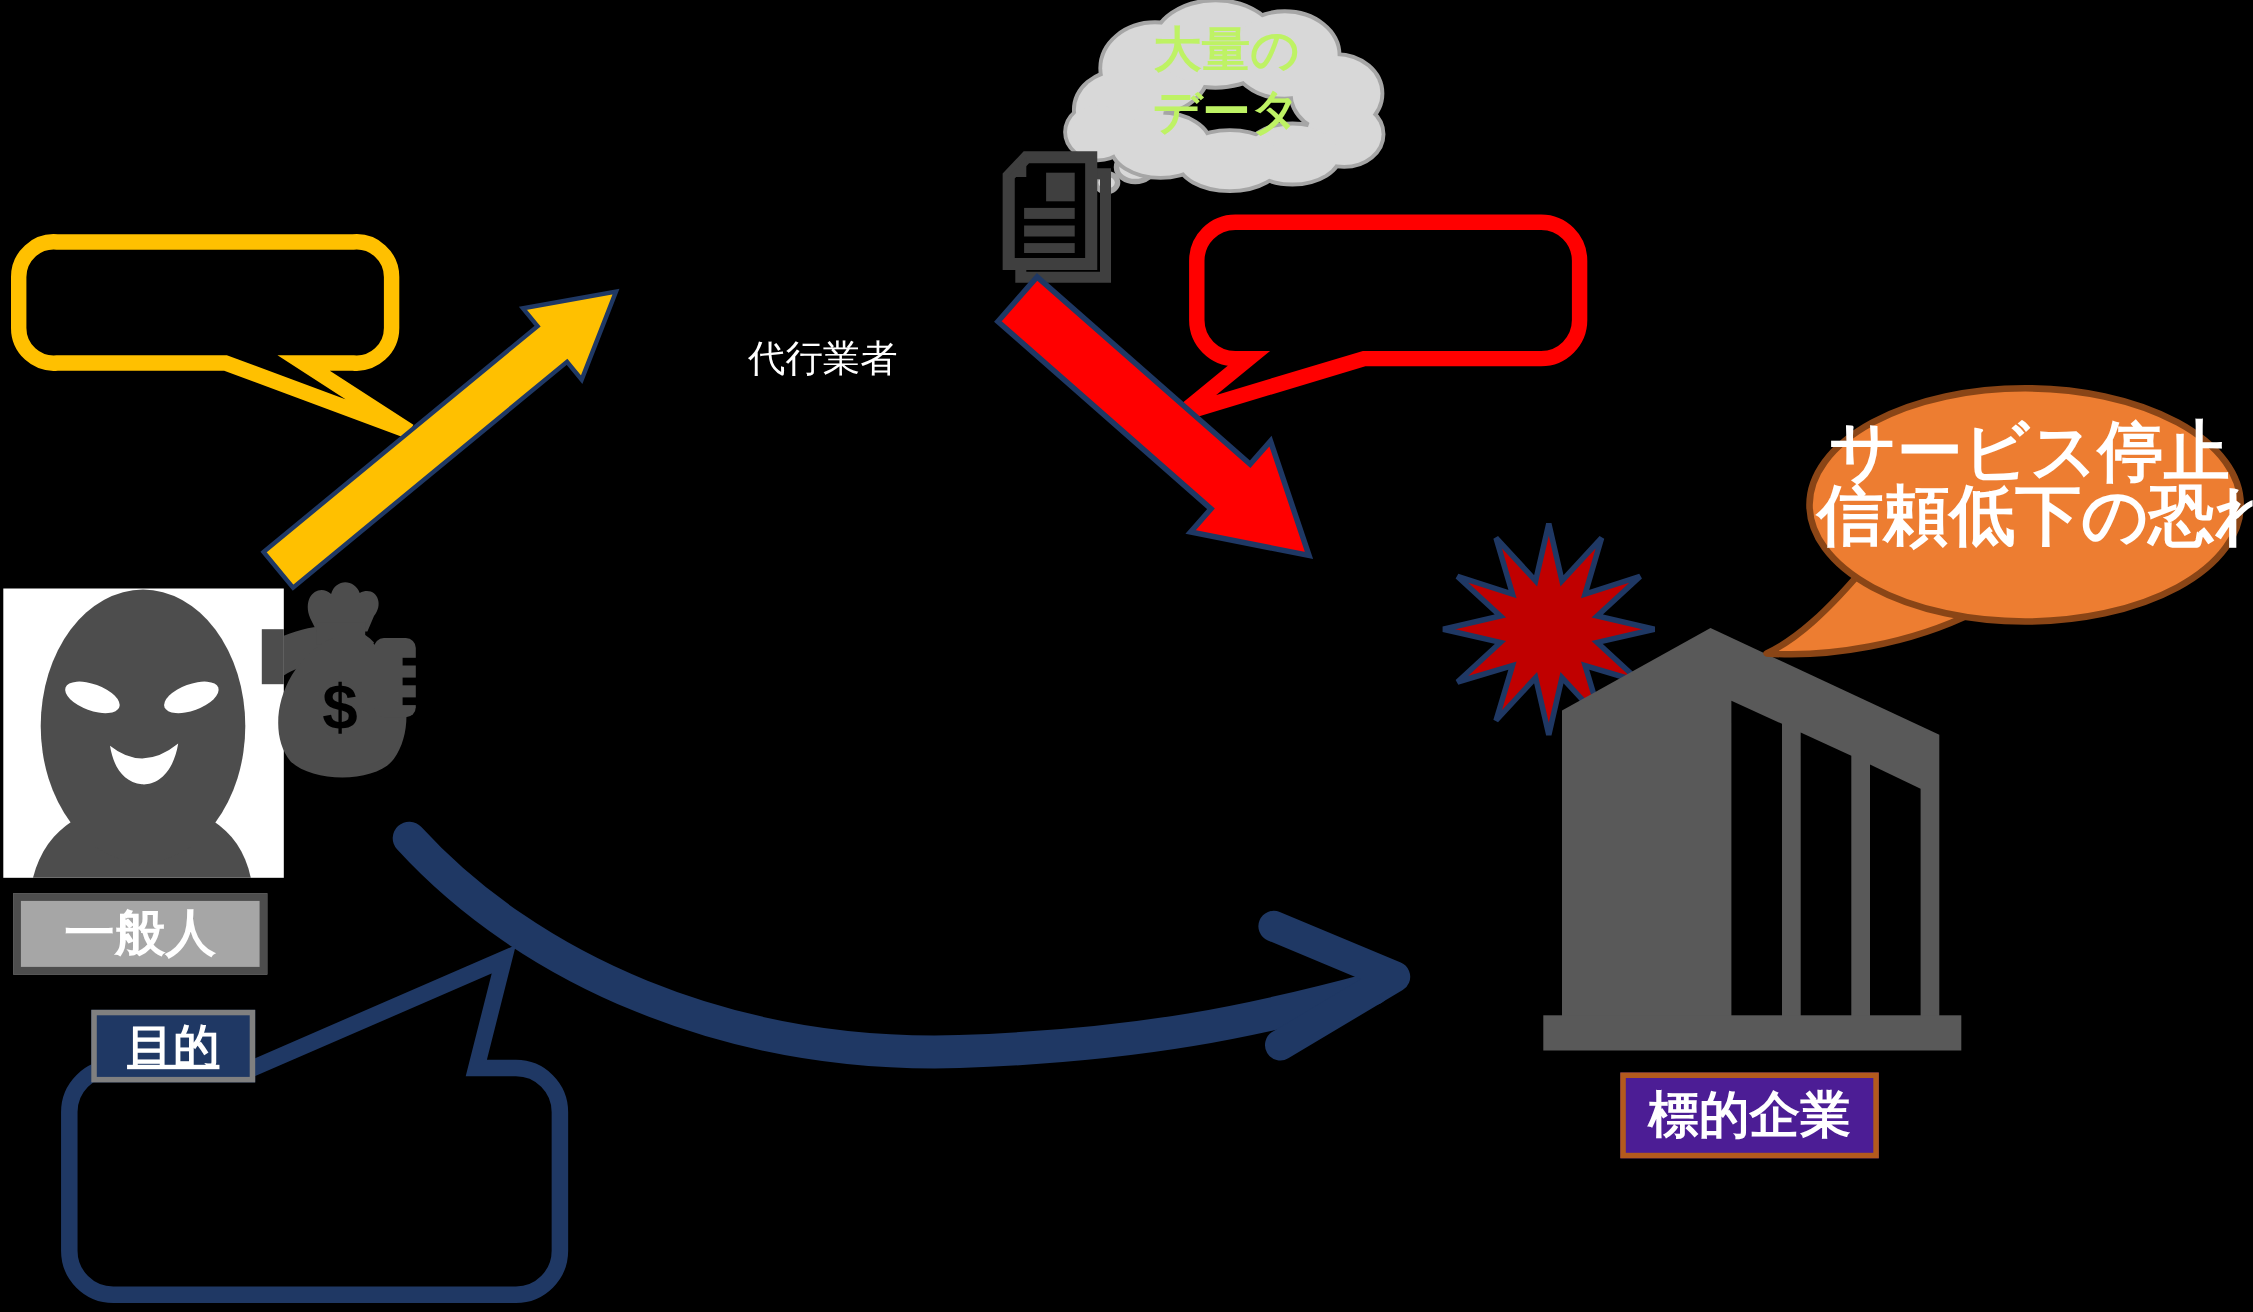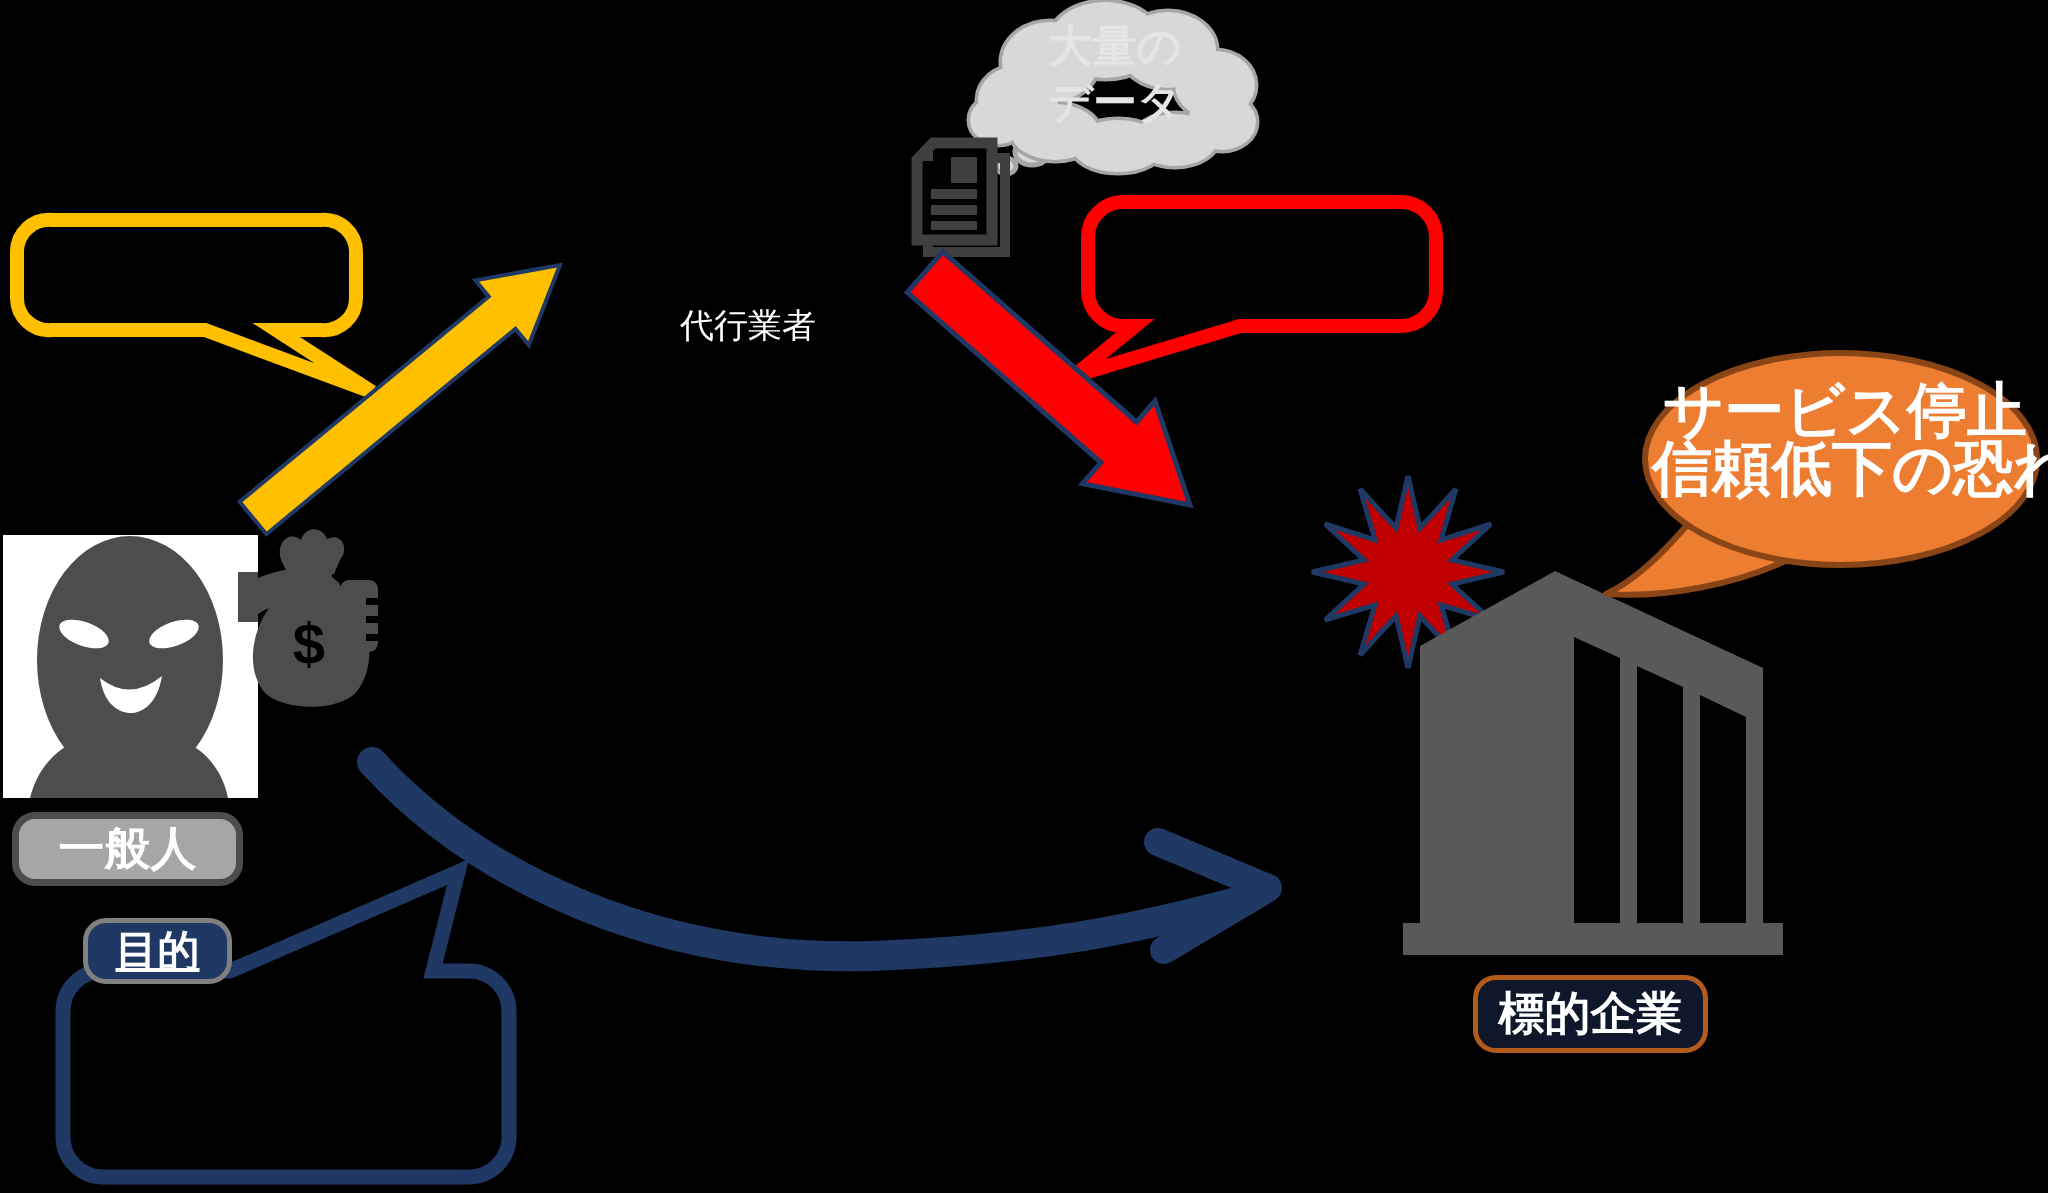--- a/index.html
+++ b/index.html
@@ -1,31 +1,31 @@
 <!DOCTYPE html>
 <html><head>
 <meta charset="utf-8">
 <style>
   html,body{margin:0;padding:0;background:#000;}
   #canvas{position:relative;width:2048px;height:1193px;background:#000;overflow:hidden;
           font-family:"Liberation Sans",sans-serif;}
   #diagram-svg{position:absolute;left:0;top:0;}
   .txt{position:absolute;white-space:nowrap;}
-  .cloud-text{width:250px;text-align:center;font-size:44px;font-weight:600;color:#e5e5e5;line-height:1;}
+  .cloud-text{width:250px;text-align:center;font-size:44px;font-weight:600;color:#bef264;line-height:1;}
   #cloud-line1{left:990px;top:24px;}
   #cloud-line2{left:990px;top:80px;}
   #agent-label{left:648px;top:303px;width:200px;text-align:center;
                font-size:34px;font-weight:500;color:#ffffff;}
   .label-box{position:absolute;display:flex;align-items:center;justify-content:center;
-             color:#fff;font-weight:700;box-sizing:border-box;border-radius:23px;}
+             color:#fff;font-weight:700;box-sizing:border-box;}
   #attacker-label{left:12px;top:812px;width:231px;height:74px;background:#a6a6a6;
                   border:7px solid #4d4d4d;font-size:46px;}
   #purpose-label{left:83px;top:918px;width:149px;height:66px;background:#1f3864;
                  border:5px solid #808080;font-size:42px;text-decoration:underline;}
-  #target-label{left:1473px;top:975px;width:235px;height:78px;background:#0f172a;
+  #target-label{left:1473px;top:975px;width:235px;height:78px;background:#4c1d95;
                 border:5px solid #b45a1d;font-size:46px;}
   #impact-text{left:1652px;top:382px;width:386px;text-align:center;color:#fff;
                font-size:60px;font-weight:700;line-height:58px;}
   #money-dollar{left:281px;top:610px;width:56px;text-align:center;color:#000;
                 font-size:58px;font-weight:700;}
 </style>
 </head>
 <body>
 
 <div id="canvas">

